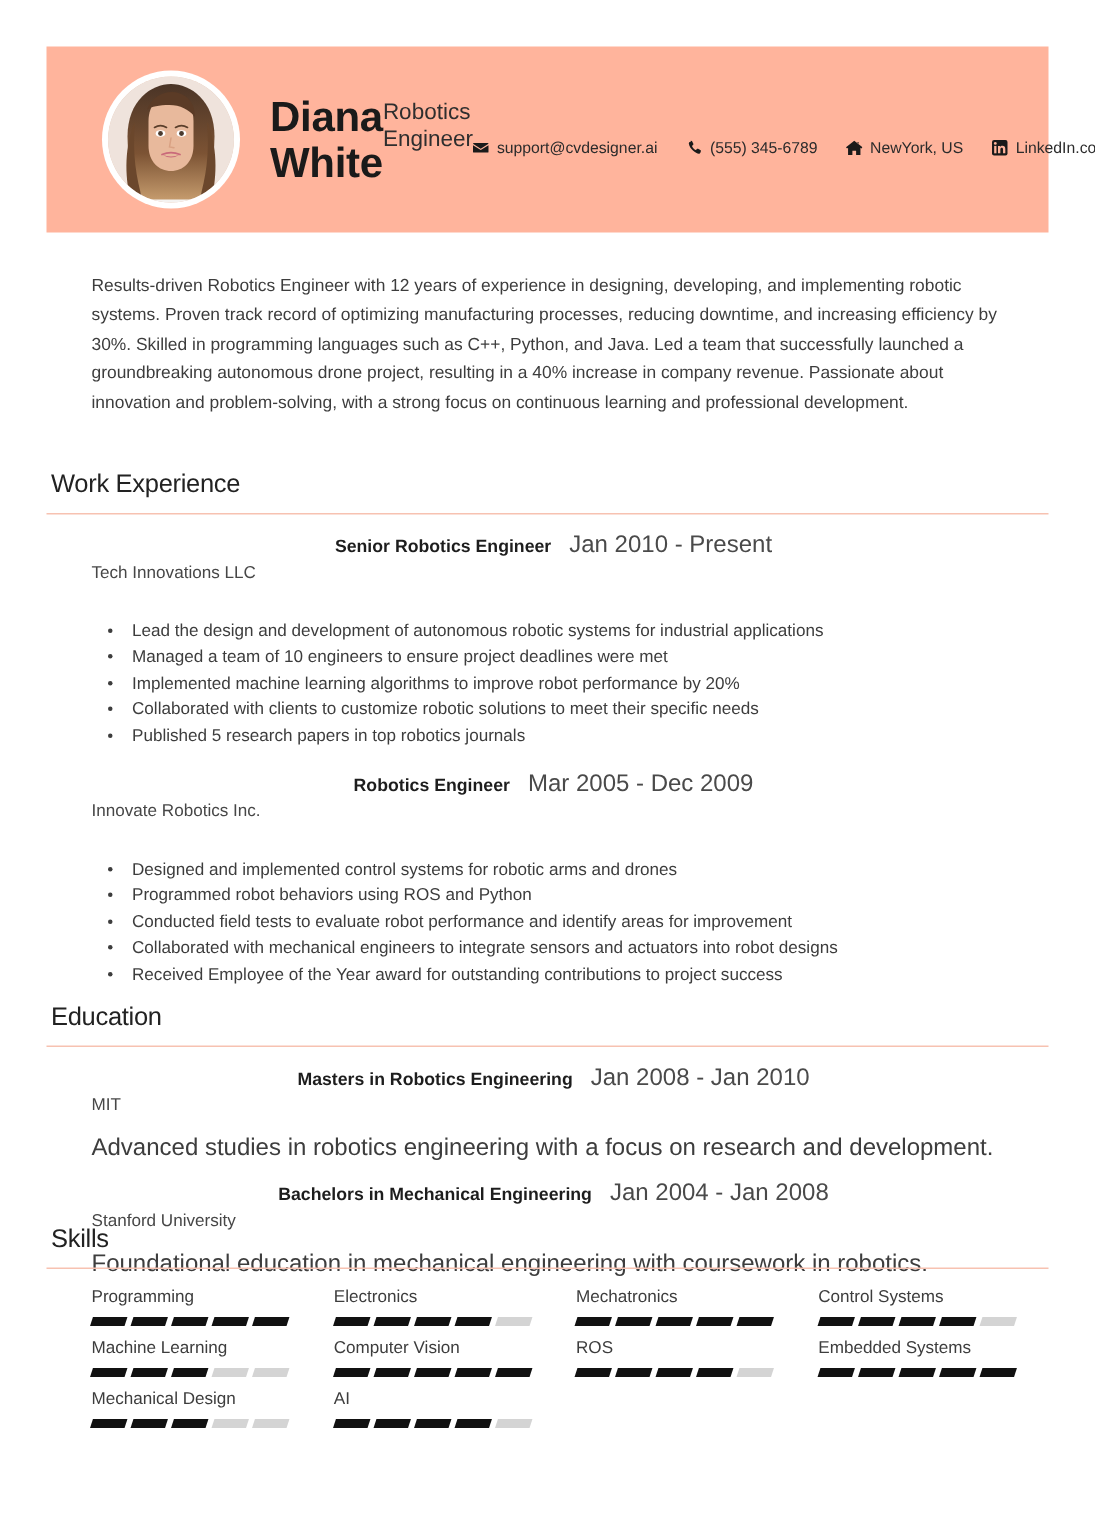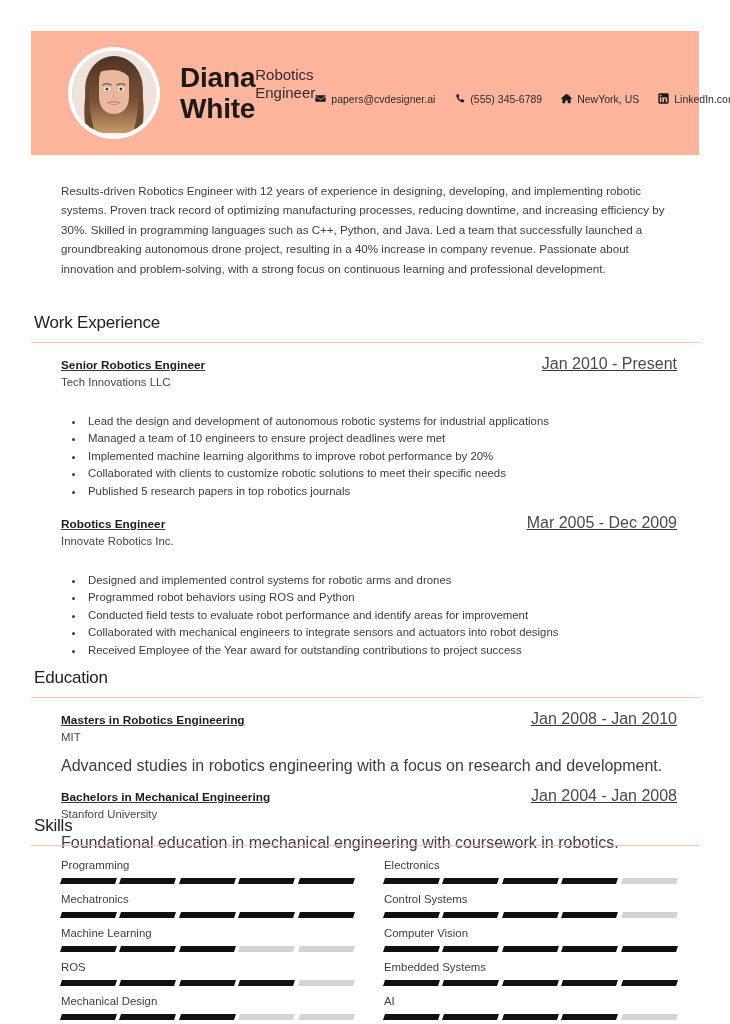--- a/index.html
+++ b/index.html
@@ -133,23 +133,22 @@
   .section-body {
     padding-left: 30px;
     padding-right: 22px;
     padding-top: 12px;
     box-sizing: border-box;
   }
 
   .entry { margin-bottom: 0; }
   .entry-head {
     display: flex;
-    justify-content: space-between;
+    justify-content: center;
     align-items: baseline;
-    text-decoration: underline;
   }
   .entry-title {
     font-size: 11.8px;
     font-weight: bold;
     color: #1d1d1d;
   }
   .entry-date {
     font-size: 16px;
     color: #4a4a4a;
     white-space: nowrap;
@@ -174,21 +173,21 @@
   .entry-desc {
     font-size: 16px;
     line-height: 17px;
     color: #3d3d3d;
     margin-top: 14px;
   }
 
   
   .skills-grid {
     display: grid;
-    grid-template-columns: 1fr 1fr;
+    grid-template-columns: 1fr 1fr 1fr 1fr;
     column-gap: 30px;
     row-gap: 0px;
   }
   .skill {
     padding-top: 9px;
   }
   .skill-name {
     font-size: 11.4px;
     color: #3d3d3d;
     margin-bottom: 7px;
@@ -252,21 +251,21 @@
       <div class="job-title">Robotics Engineer</div>
 
       <div class="contacts">
         <div class="contact">
           <span class="ci">
             <svg width="11" height="11" viewBox="0 0 16 16" fill="currentColor">
                 <path d="M1 3.5h14v9H1z" fill="none"></path>
                 <path d="M1.2 3.3h13.6c.4 0 .7.3.7.7v.2L8 9 .5 4.2V4c0-.4.3-.7.7-.7zM.5 5.5L8 10.2 15.5 5.5V12c0 .4-.3.7-.7.7H1.2c-.4 0-.7-.3-.7-.7V5.5z"></path>
               </svg>
           </span>
-          <span>papers@cvdesigner.ai</span>
+          <span>support@cvdesigner.ai</span>
         </div>
 
         <div class="contact">
           <span class="ci">
             <svg width="11" height="11" viewBox="0 0 16 16" fill="currentColor">
                 <path d="M5.1 1.3c.5-.2 1 0 1.3.5l1.2 2.2c.2.4.1.9-.2 1.2l-.9.8c-.1.1-.2.3-.1.5.4 1 1.7 2.7 3.3 3.6.2.1.4.1.5 0l.8-.9c.3-.3.8-.4 1.2-.2l2.2 1.2c.5.3.7.8.5 1.3l-.5 1.3c-.2.5-.7.9-1.3.9-3 .1-9.1-4.4-9.9-9.8 0-.6.3-1.2.9-1.4l1-.2z"></path>
               </svg>
           </span>
           <span>(555) 345-6789</span>
         </div>

